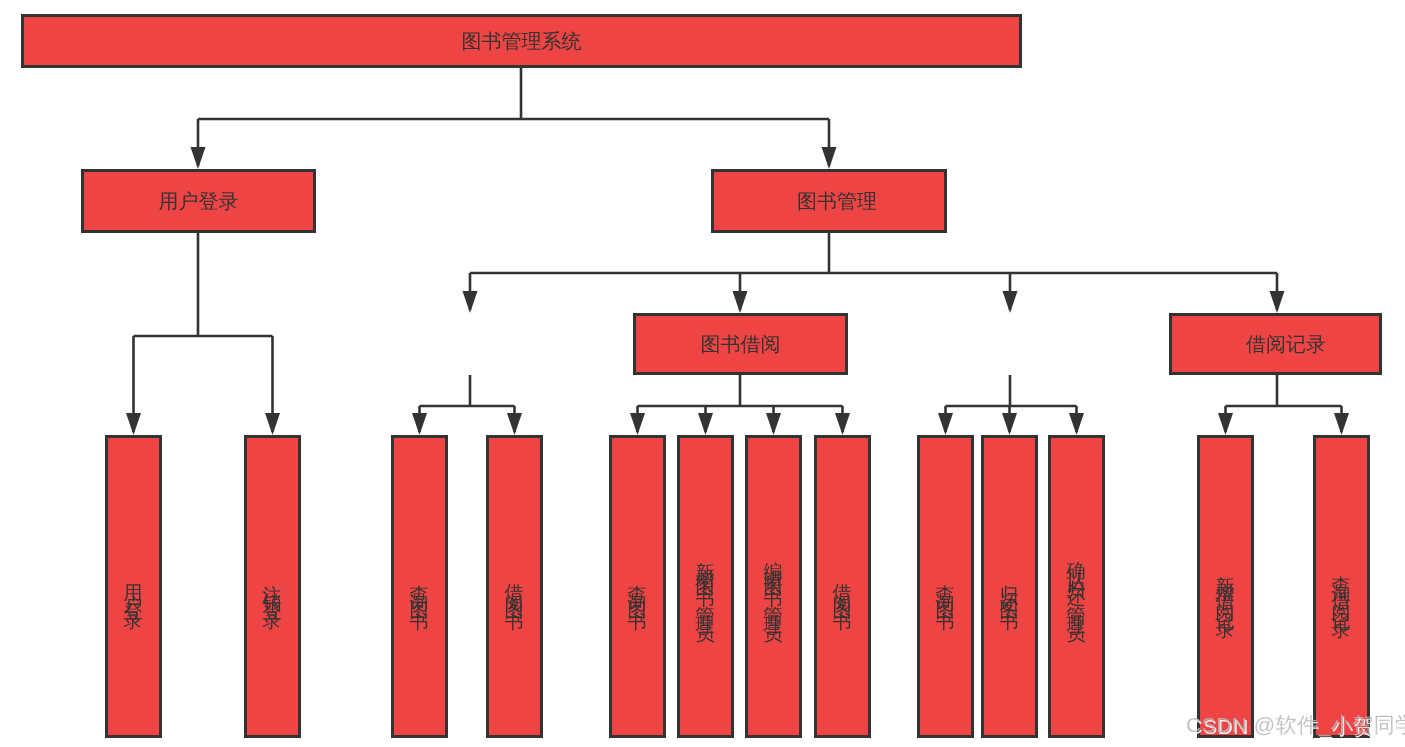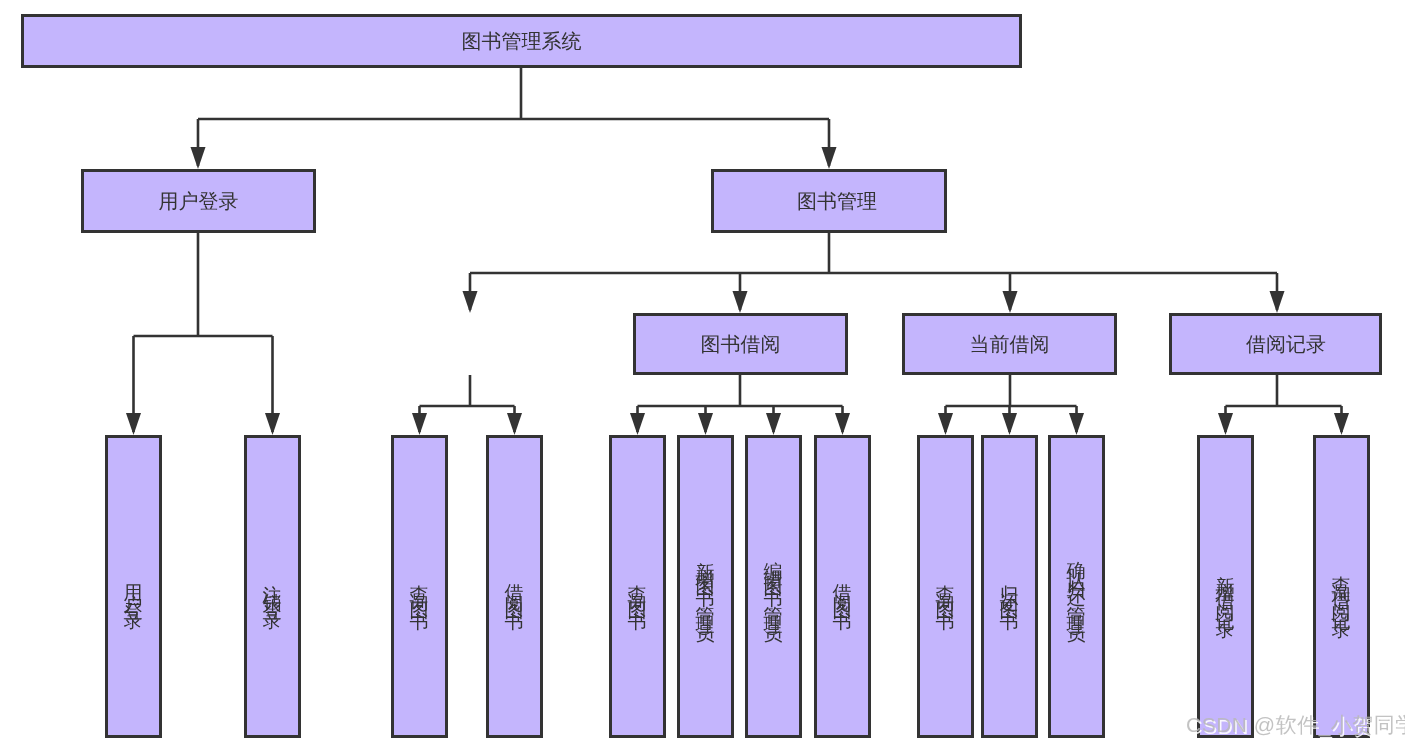--- a/index.html
+++ b/index.html
@@ -7,21 +7,21 @@
     position:relative;
     width:1405px;height:747px;
     background:#ffffff;
     font-family:"Liberation Sans","DejaVu Sans",sans-serif;
     overflow:hidden;
   }
   #wires{position:absolute;left:0;top:0;width:1405px;height:747px;}
   .box{
     position:absolute;
     box-sizing:border-box;
-    background:#c4b5fd;
+    background:#ef4444;
     border:3px solid #333333;
     color:#333333;
     display:flex;
     align-items:center;
     justify-content:center;
     font-size:20px;
     line-height:1;
     white-space:nowrap;
   }
   .v{
@@ -86,21 +86,20 @@
       <polygon points="1334,413 1349,413 1341.5,435"></polygon>
     </g>
   </svg>
 
   <div class="box" style="left:21px;top:14px;width:1001px;height:54px;">图书管理系统</div>
 
   <div class="box" style="left:81px;top:169px;width:235px;height:64px;">用户登录</div>
   <div class="box" style="left:711px;top:169px;width:236px;height:64px;padding-left:16px;">图书管理</div>
 
   <div class="box" style="left:633px;top:313px;width:215px;height:62px;font-family:Liberation Serif, serif;">图书借阅</div>
-  <div class="box" style="left:902px;top:313px;width:215px;height:62px;">当前借阅</div>
   <div class="box" style="left:1169px;top:313px;width:213px;height:62px;padding-left:21px;">借阅记录</div>
 
   <div class="box v" style="left:105px;top:435px;width:57px;height:303px;">用户登录</div>
   <div class="box v" style="left:244px;top:435px;width:57px;height:303px;">注销登录</div>
 
   <div class="box v" style="left:391px;top:435px;width:57px;height:303px;">查询图书</div>
   <div class="box v" style="left:486px;top:435px;width:57px;height:303px;">借阅图书</div>
 
   <div class="box v" style="left:609px;top:435px;width:57px;height:303px;">查询图书</div>
   <div class="box v" style="left:677px;top:435px;width:57px;height:303px;">新增图书（管理员）</div>

